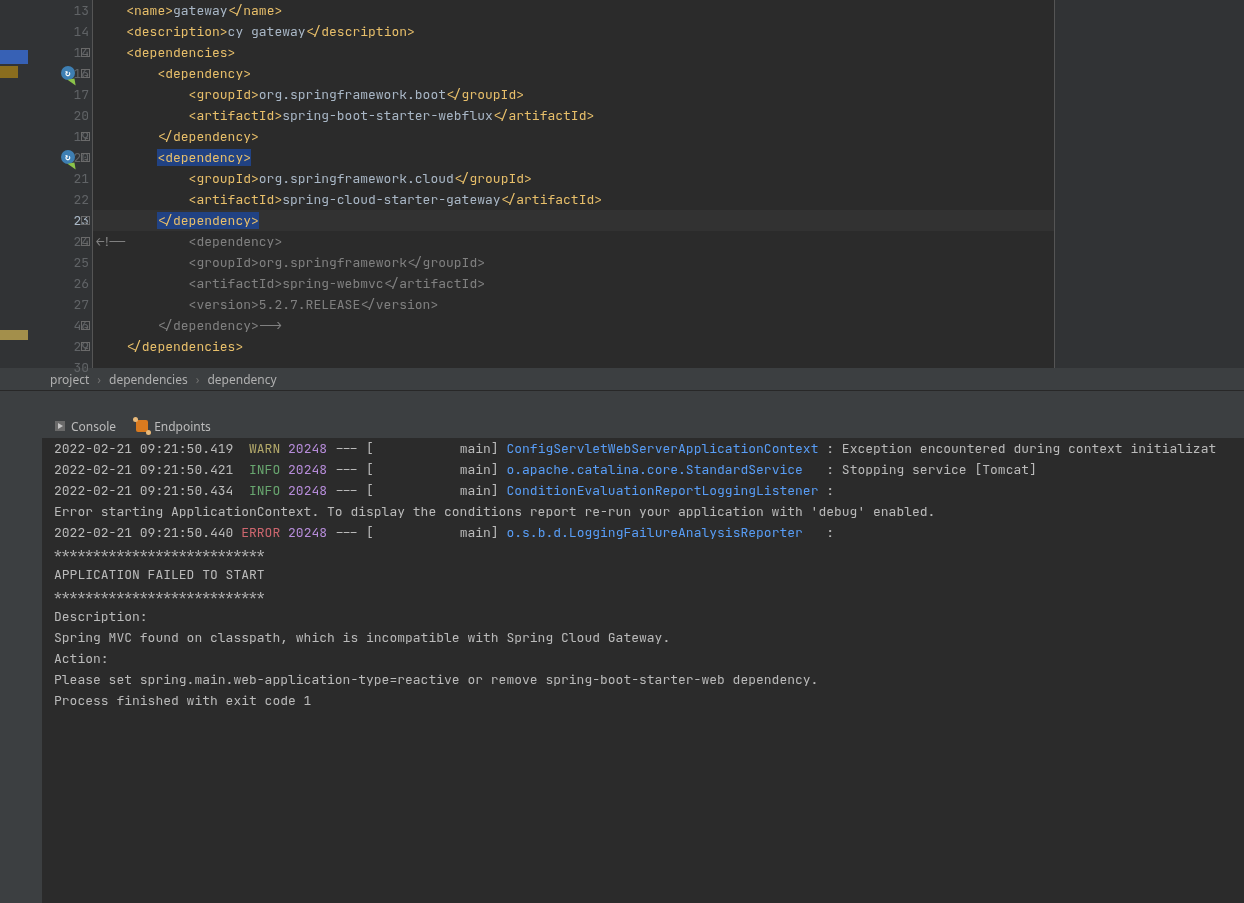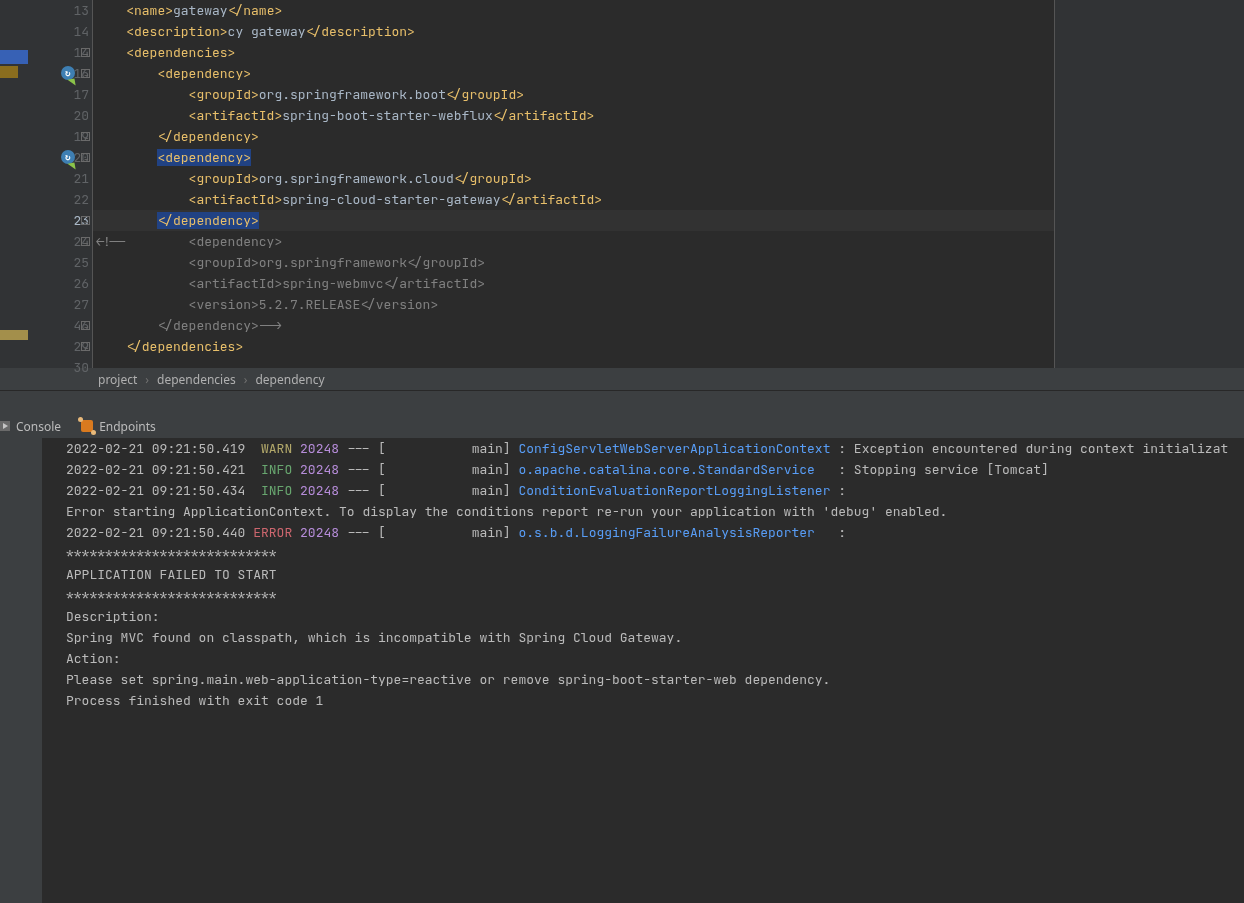--- a/index.html
+++ b/index.html
@@ -87,51 +87,51 @@
     border-left:1px solid #555;
   }
   .breadcrumbs {
     height: 22px;
     background: #3c3f41;
     color:#b0b0b0;
     font-family: system-ui, sans-serif;
     font-size: 12px;
     display:flex;
     align-items:center;
-    padding-left: 98px;
+    padding-left: 50px;
     gap: 8px;
   }
   .breadcrumbs .sep { color:#707070;}
   .tool-strip{
     height:24px; background:#3c3f41; border-top:1px solid #282828;
   }
   .console-tabs{
     height:24px; background:#3c3f41; display:flex; align-items:center;
-    gap:20px;
+    padding-left:55px; gap:20px;
     font-family: system-ui, sans-serif; font-size:12px; color:#bbb;
   }
   .console-tabs .tab{ display:flex; align-items:center; gap:6px;}
   .play-box{ width:10px;height:10px;background:#6a6a6a; display:flex;align-items:center;justify-content:center;}
   .play-box::after{content:"";width:0;height:0;border-top:3px solid transparent;border-bottom:3px solid transparent;border-left:5px solid #c5c5c5;}
   .endpoints-icon{width:12px;height:12px;background:#d97a1f;border-radius:2px;position:relative;}
   .endpoints-icon::before,.endpoints-icon::after{content:"";position:absolute;width:5px;height:5px;border-radius:50%;background:#e8b97a;}
   .endpoints-icon::before{top:-3px;left:-3px;}
   .endpoints-icon::after{bottom:-3px;right:-3px;}
   .console-area{
     display:flex;
     height: 465px;
   }
   .console-gutter{ width:42px; background:#3c3f41;}
   .console{
     flex:1;
     background:#2b2b2b;
     white-space:pre;
     line-height:21px;
     font-size:13px;
-    padding-left:24px;
+    padding-left:12px;
   }
   .warn{ color:#b2a86a;}
   .info{ color:#68a66f;}
   .err { color:#cc666e;}
   .cyan{ color:#589df6;}
   .pid { color:#b68cd9;}
   .white{ color:#bababa;}
 </style>
 </head>
 <body>

